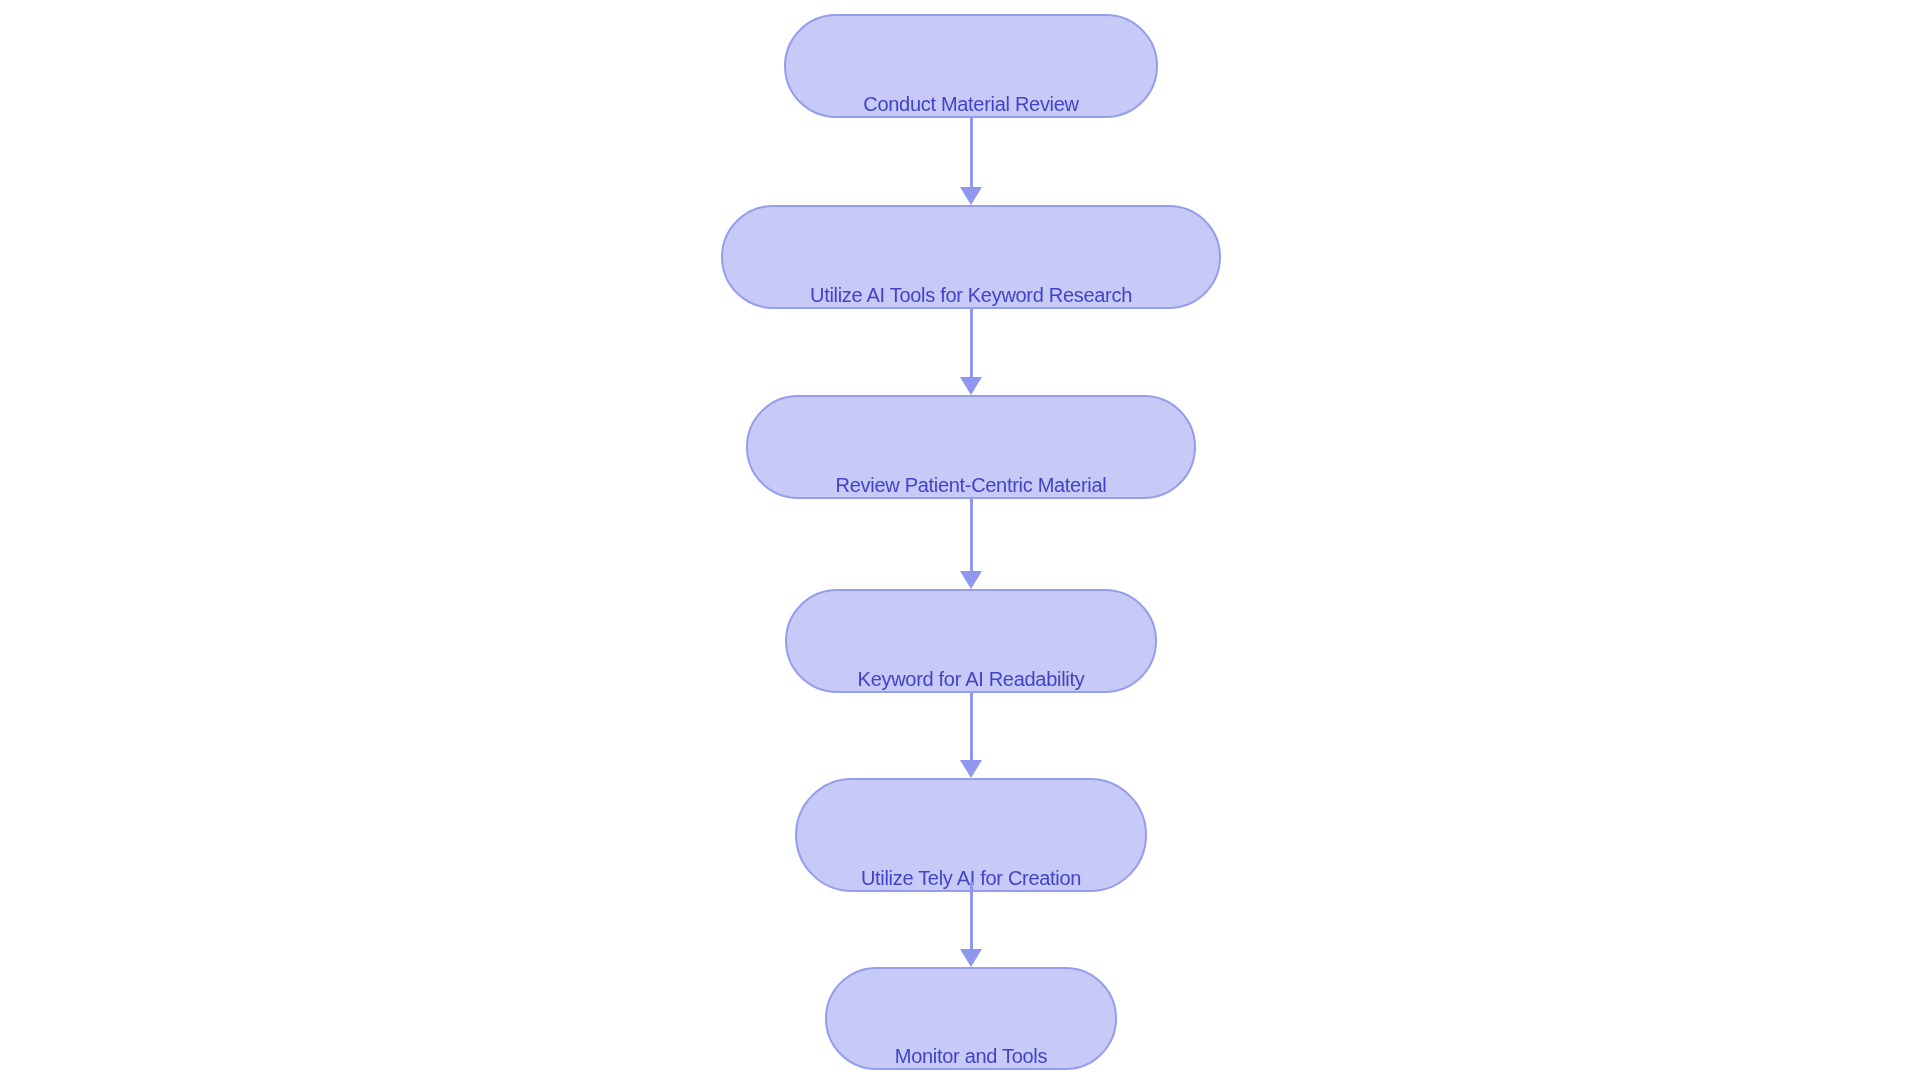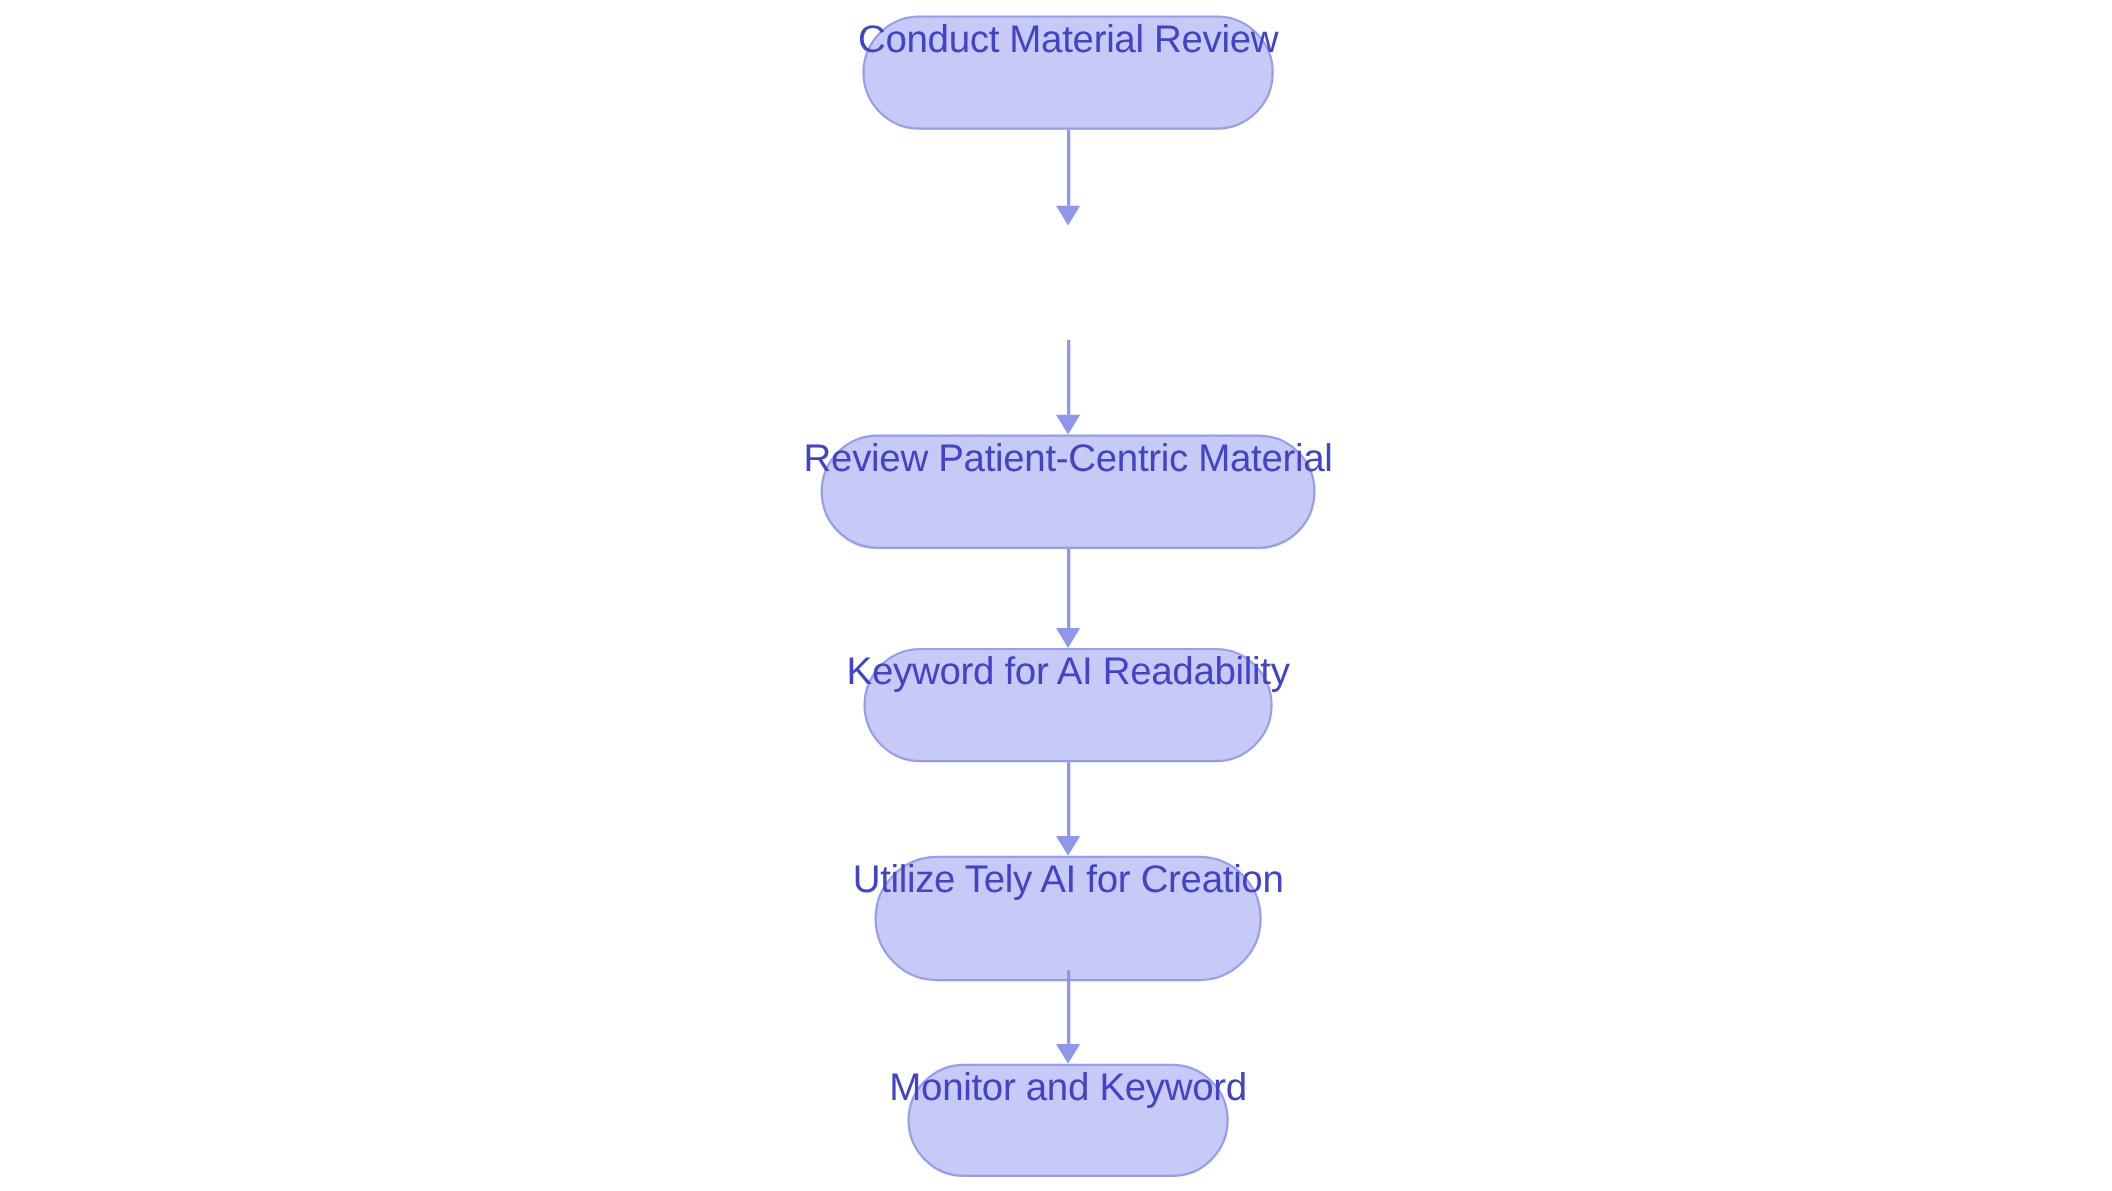--- a/index.html
+++ b/index.html
@@ -12,27 +12,27 @@
     position: relative;
     width: 1920px;
     height: 1083px;
     background: var(--background, #ffffff);
     overflow: hidden;
   }
   .flow-node {
     position: absolute;
     box-sizing: border-box;
     display: flex;
-    align-items: flex-start;
+    align-items: flex-end;
     justify-content: center;
     background: var(--node-fill, #c7c9f6);
     border: 2px solid var(--node-border, #959ded);
     border-radius: 60px;
     color: var(--node-text, #4144c8);
-    font-size: 35px;
+    font-size: 20px;
     letter-spacing: -0.3px;
     text-align: center;
     white-space: nowrap;
   }
   .n1 { left: 784px; top: 14px;  width: 374px; height: 104px; }
   .n2 { left: 721px; top: 205px; width: 500px; height: 104px; }
   .n3 { left: 746px; top: 395px; width: 450px; height: 104px; }
   .n4 { left: 785px; top: 589px; width: 372px; height: 104px; }
   .n5 { left: 795px; top: 778px; width: 352px; height: 114px; }
   .n6 { left: 825px; top: 967px; width: 292px; height: 103px; }
@@ -70,20 +70,23 @@
 
   <div class="flow-node n1">
     <span>Conduct Material Review</span>
   </div>
 
   <div class="flow-arrow a1">
     <div class="arrow-line"></div>
     <div class="arrow-head"></div>
   </div>
 
+  <div class="flow-node n2">
+    <span>Utilize AI Tools for Keyword Research</span>
+  </div>
 
   <div class="flow-arrow a2">
     <div class="arrow-line"></div>
     <div class="arrow-head"></div>
   </div>
 
   <div class="flow-node n3">
     <span>Review Patient-Centric Material</span>
   </div>
 
@@ -104,16 +107,16 @@
   <div class="flow-node n5">
     <span>Utilize Tely AI for Creation</span>
   </div>
 
   <div class="flow-arrow a5">
     <div class="arrow-line"></div>
     <div class="arrow-head"></div>
   </div>
 
   <div class="flow-node n6">
-    <span>Monitor and Keyword</span>
+    <span>Monitor and Tools</span>
   </div>
 
 </div>
 
 </body></html>

